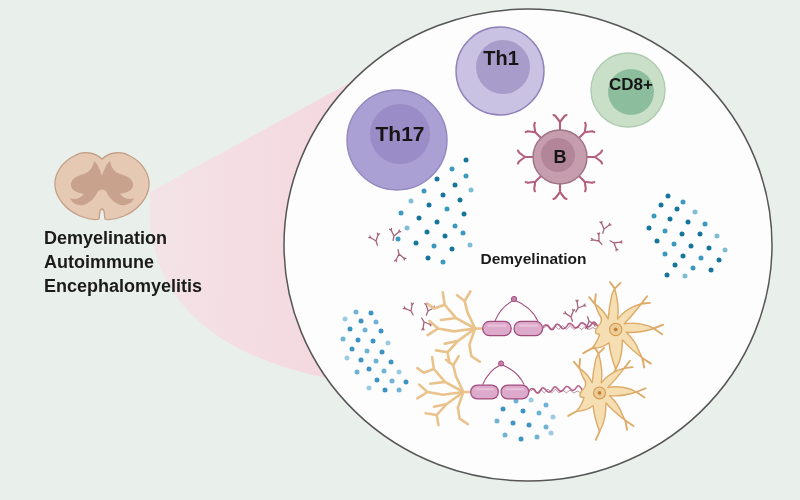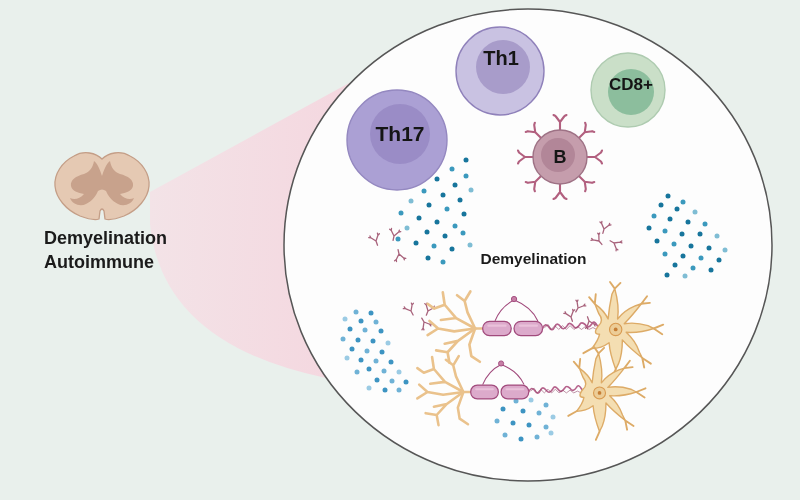--- a/index.html
+++ b/index.html
@@ -248,19 +248,20 @@
                             C22,41 28,43 34,44 C30,49 24,50 20,48 C22,54 30,57 36,54
                             C42,51 46,46 48,41 Q52,38 56,41 C58,46 62,51 68,54
                             C74,57 82,54 84,48 C80,50 74,49 70,44 C76,43 82,41 83,36
                             C84,30 78,26 70,24 C64,22 61,17 60,11 C56,14 54,20 52,26 Z"></path>
     </g>
   </svg>
 
   <div class="eae-title">
     <div>Demyelination</div>
     <div>Autoimmune</div>
+    <div>Encephalomyelitis</div>
   </div>
 
   <div class="demyel-label">
     <div>Demyelination</div>
   </div>
 
 </div>
 
 </body></html>

